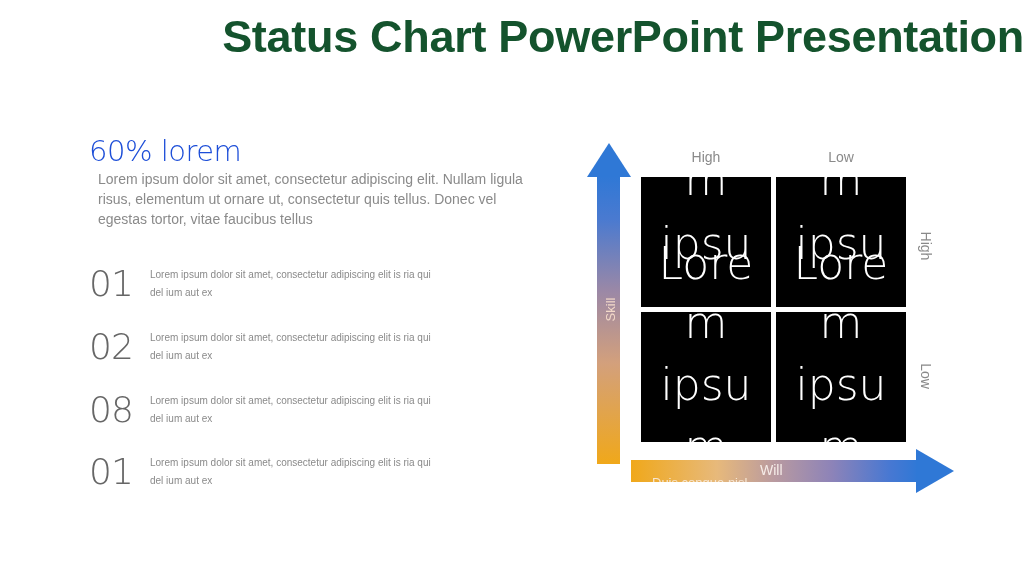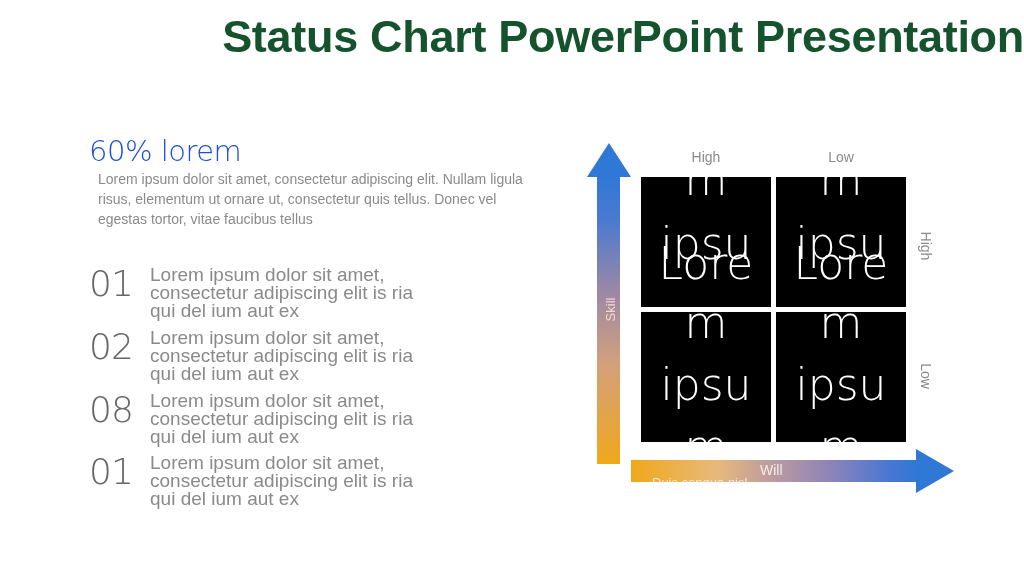--- a/index.html
+++ b/index.html
@@ -19,21 +19,21 @@
   .intro-body {
     position: absolute; left: 98px; top: 169px; width: 440px; font-size: 14px; line-height: 20px;
     color: #8a8a8a; font-family: "Liberation Sans", sans-serif;
   }
   .list-item { position: absolute; left: 89px; width: 360px; height: 44px; }
   .list-num {
     position: absolute; left: 0; top: 0; font-size: 36px; color: #666666;
     font-family: "DejaVu Sans", sans-serif; font-weight: 200; letter-spacing: -1px; line-height: 44px;
   }
   .list-text {
-    position: absolute; left: 61px; top: 4px; width: 290px; font-size: 19px; line-height: 18px;
+    position: absolute; left: 61px; top: 4px; width: 290px; font-size: 10px; line-height: 18px;
     color: #8a8a8a; font-family: "Liberation Sans", sans-serif;
   }
   
   .v-arrow-shaft {
     position: absolute; left: 597px; top: 176px; width: 23px; height: 288px;
     background: linear-gradient(to top, #f0a81a 0%, #d3a07c 35%, #9b88a6 60%, #4a7ad0 85%, #2f78d6 100%);
   }
   .v-arrow-head {
     position: absolute; left: 587px; top: 143px; width: 0; height: 0;
     border-left: 22px solid transparent; border-right: 22px solid transparent;

